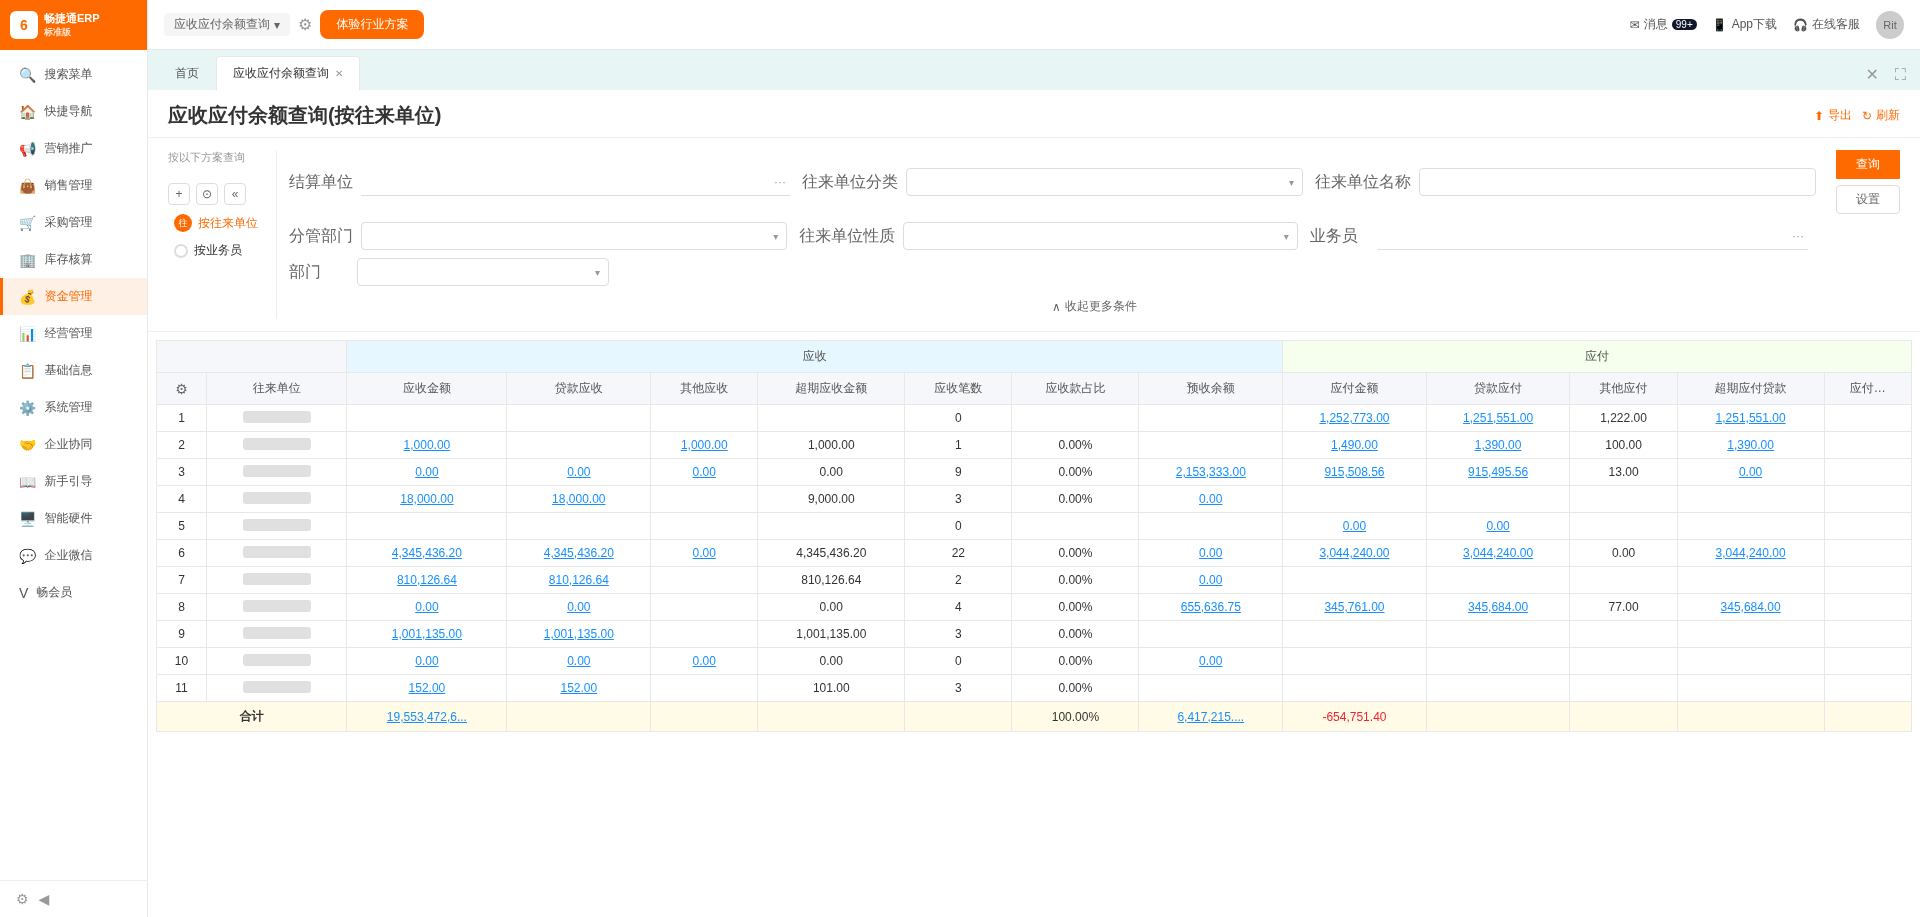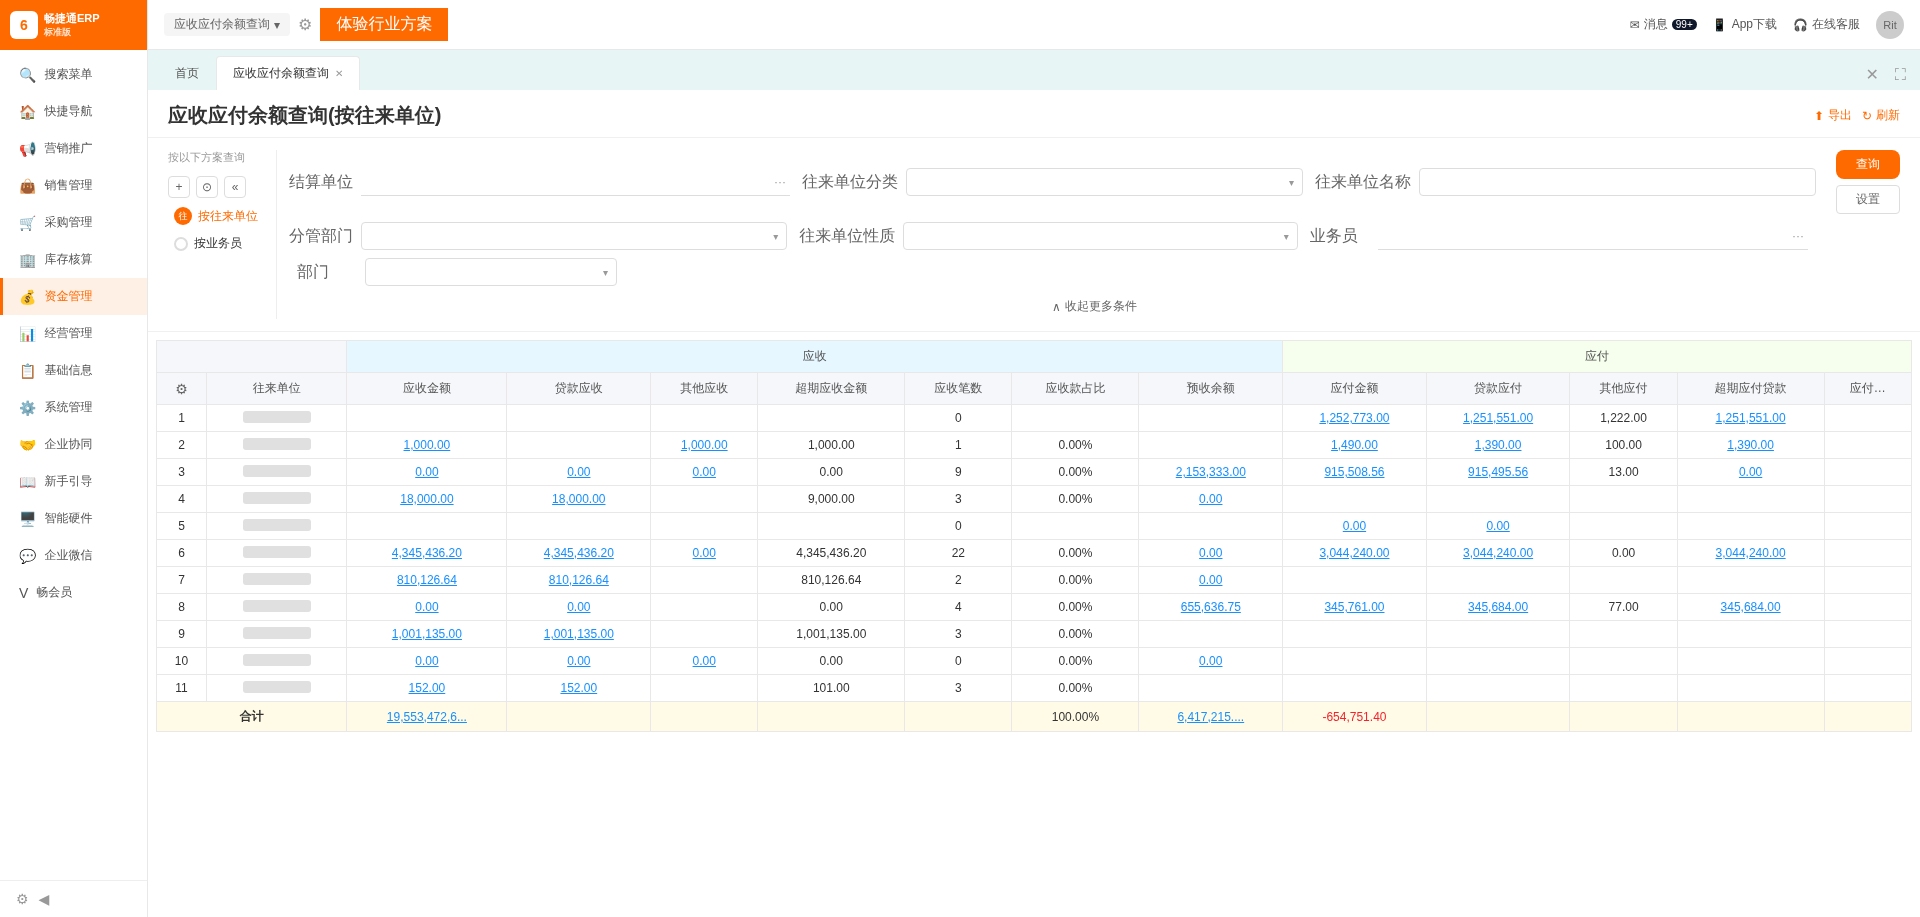--- a/index.html
+++ b/index.html
@@ -77,23 +77,23 @@
       border-radius: 4px;
       padding: 3px 10px;
       font-size: 12px;
       color: #666;
       display: flex; align-items: center; gap: 4px;
     }
     .btn-solution {
       background: #ff6a00;
       color: #fff;
       border: none;
-      border-radius: 0;
+      border-radius: 8px;
       padding: 6px 16px;
-      font-size: 16px;
+      font-size: 12px;
       cursor: pointer;
     }
     .top-right { display: flex; align-items: center; gap: 16px; }
     .top-right-item { display: flex; align-items: center; gap: 4px; font-size: 12px; color: #555; cursor: pointer; }
     .badge-red {
       background: #0f172a;
       color: #fff;
       border-radius: 8px;
       padding: 0 4px;
       font-size: 10px;
@@ -177,21 +177,21 @@
       display: flex;
       gap: 12px;
     }
     .filter-left {
       display: flex;
       flex-direction: column;
       gap: 6px;
       border-right: 1px solid #eee;
       padding-right: 12px;
     }
-    .filter-label { font-size: 11px; color: #999; margin-bottom: 5px; }
+    .filter-label { font-size: 11px; color: #999; margin-bottom: 12px; }
     .filter-scheme-btns { display: flex; gap: 6px; align-items: center; }
     .filter-scheme-btn {
       width: 22px; height: 22px;
       border: 1px solid #ddd;
       border-radius: 4px;
       display: flex; align-items: center; justify-content: center;
       font-size: 12px; color: #666; cursor: pointer;
       background: #fff;
     }
     .filter-options { display: flex; flex-direction: column; gap: 4px; }
@@ -257,21 +257,21 @@
       background: #fff;
       display: flex; align-items: center; justify-content: space-between;
       cursor: pointer;
     }
     .filter-select .arrow { color: #999; font-size: 10px; }
     .filter-actions { display: flex; flex-direction: column; gap: 6px; margin-left: 8px; }
     .btn-query {
       background: #ff6a00;
       color: #fff;
       border: none;
-      border-radius: 8px;
+      border-radius: 1px;
       padding: 6px 20px;
       font-size: 12px;
       cursor: pointer;
     }
     .btn-setting {
       background: #fff;
       color: #666;
       border: 1px solid #ddd;
       border-radius: 4px;
       padding: 5px 16px;
@@ -534,21 +534,21 @@
               </div>
             </div>
             <div class="filter-field">
               <span class="filter-field-label">业务员</span>
               <div class="filter-input-dots">···</div>
             </div>
             <div style="width:80px;"></div>
           </div>
 
           <div class="filter-row">
-            <div class="filter-field" style="max-width:320px;margin-left:8px;">
+            <div class="filter-field" style="max-width:320px;">
               <span class="filter-field-label">部门</span>
               <div class="filter-select">
                 <span></span>
                 <span class="arrow">▾</span>
               </div>
             </div>
           </div>
 
           <div class="collapse-btn">
             <span>∧</span>

